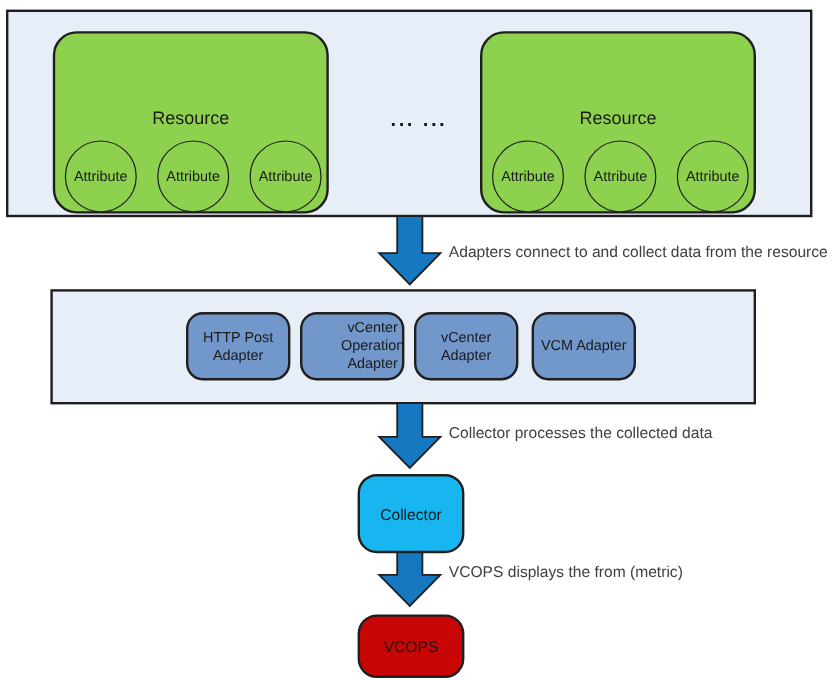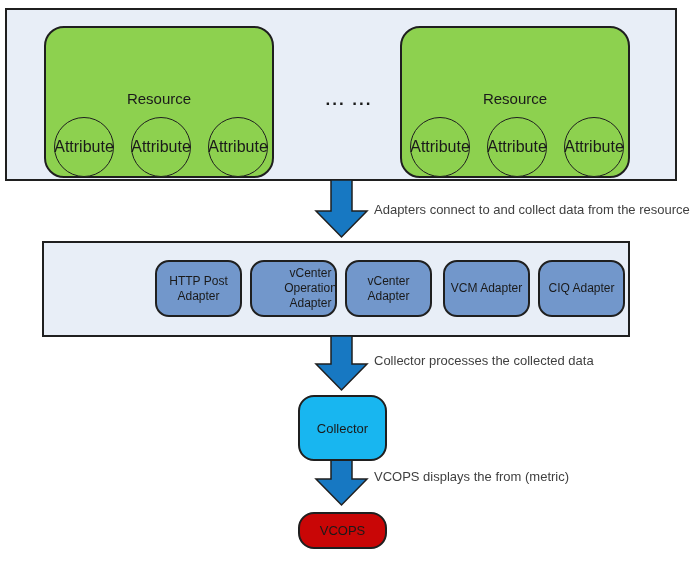--- a/index.html
+++ b/index.html
@@ -32,21 +32,21 @@
     position: absolute; top: 62px; left: 0; width: 100%;
     text-align: center; font-size: 15px; color: var(--label-text);
   }
   .attr-circle {
     position: absolute; top: 89px; width: 60px; height: 60px;
     border: 1.5px solid var(--container-border);
     border-radius: 50%;
     background: var(--resource-green);
     box-sizing: border-box;
     display: flex; align-items: center; justify-content: center;
-    font-size: 16px; color: var(--label-text);
+    font-size: 12px; color: var(--label-text);
   }
   .attr-circle.c0 { left: 8px; }
   .attr-circle.c1 { left: 85px; }
   .attr-circle.c2 { left: 162px; }
 
   #ellipsis {
     position: absolute; left: 300px; top: 80px; width: 84px; height: 22px;
     text-align: center; line-height: 20px;
     font-size: 17px; font-weight: bold; letter-spacing: 2px;
     color: var(--label-text);
@@ -72,21 +72,21 @@
 
   .node-box {
     position: absolute; left: 298px; width: 89px;
     border: 2px solid var(--container-border);
     border-radius: 16px;
     box-sizing: border-box;
     display: flex; align-items: center; justify-content: center;
     font-size: 13px; color: var(--label-text);
   }
   #collector-box { top: 395px; height: 66px; background: var(--collector-cyan); }
-  #vcops-box     { top: 512px; height: 37px; background: var(--vcops-red); }
+  #vcops-box     { top: 512px; height: 53px; background: var(--vcops-red); }
 
   .annotation {
     position: absolute; left: 374px; width: 320px; height: 16px;
     font-size: 13px; color: var(--annotation-text);
     white-space: nowrap;
   }
   #annotation-0 { top: 202px; }
   #annotation-1 { top: 353px; }
   #annotation-2 { top: 469px; }
 
@@ -134,23 +134,20 @@
   </div>
   <div class="adapter-box a2">
     <span>vCenter Operation Adapter</span>
   </div>
   <div class="adapter-box a3">
     <span>vCenter Adapter</span>
   </div>
   <div class="adapter-box a4">
     <span>VCM Adapter</span>
   </div>
-  <div class="adapter-box a5">
-    <span>CIQ Adapter</span>
-  </div>
 
   <svg id="arrows-svg" width="697" height="567" viewBox="0 0 697 567">
     <polygon points="331,180 352,180 352,211 367,211 341.5,237 316,211 331,211" fill="var(--arrow-blue)" stroke="var(--container-border)" stroke-width="1.5"></polygon>
     <polygon points="331,336 352,336 352,364 367,364 341.5,390 316,364 331,364" fill="var(--arrow-blue)" stroke="var(--container-border)" stroke-width="1.5"></polygon>
     <polygon points="331,451 352,451 352,479 367,479 341.5,505 316,479 331,479" fill="var(--arrow-blue)" stroke="var(--container-border)" stroke-width="1.5"></polygon>
   </svg>
 
   <div id="annotation-0" class="annotation">Adapters connect to and collect data from the resource</div>
   <div id="annotation-1" class="annotation">Collector processes the collected data</div>
   <div id="annotation-2" class="annotation">VCOPS displays the from (metric)</div>

